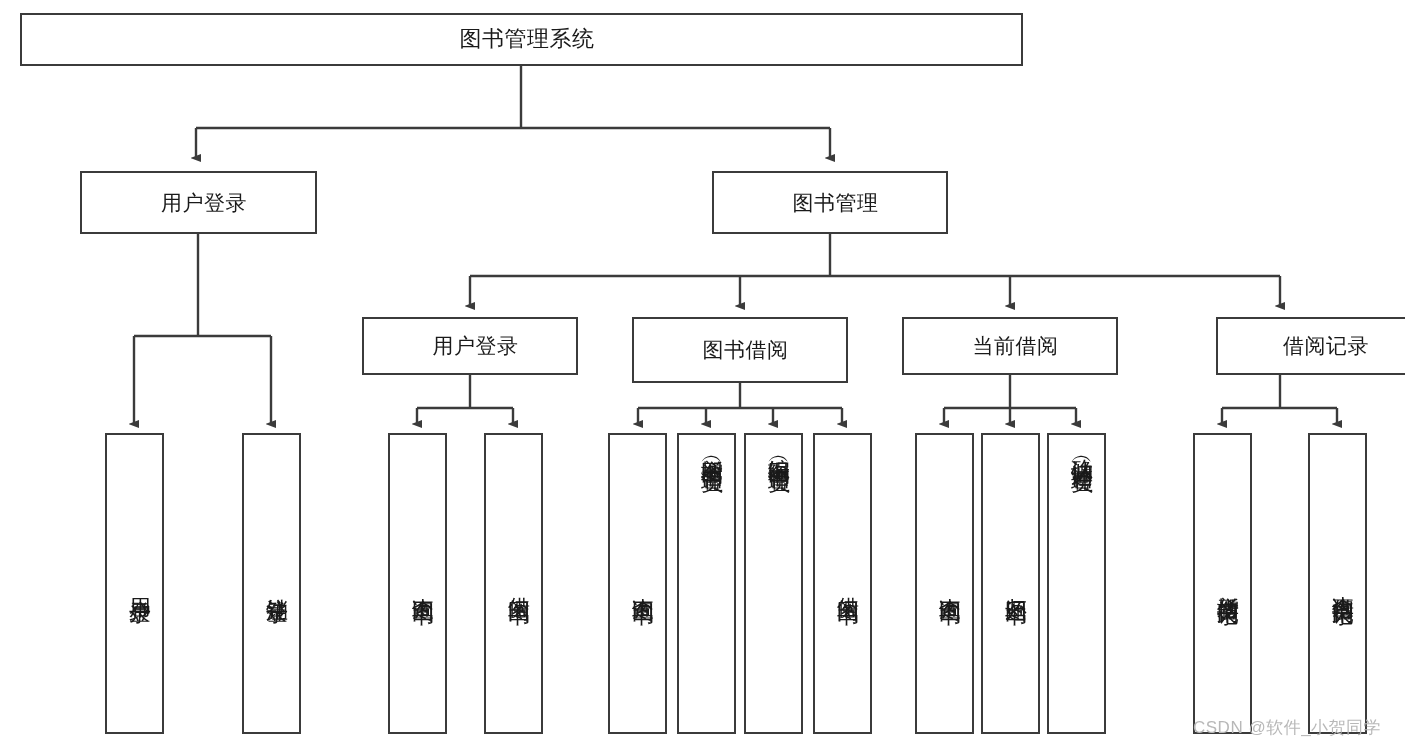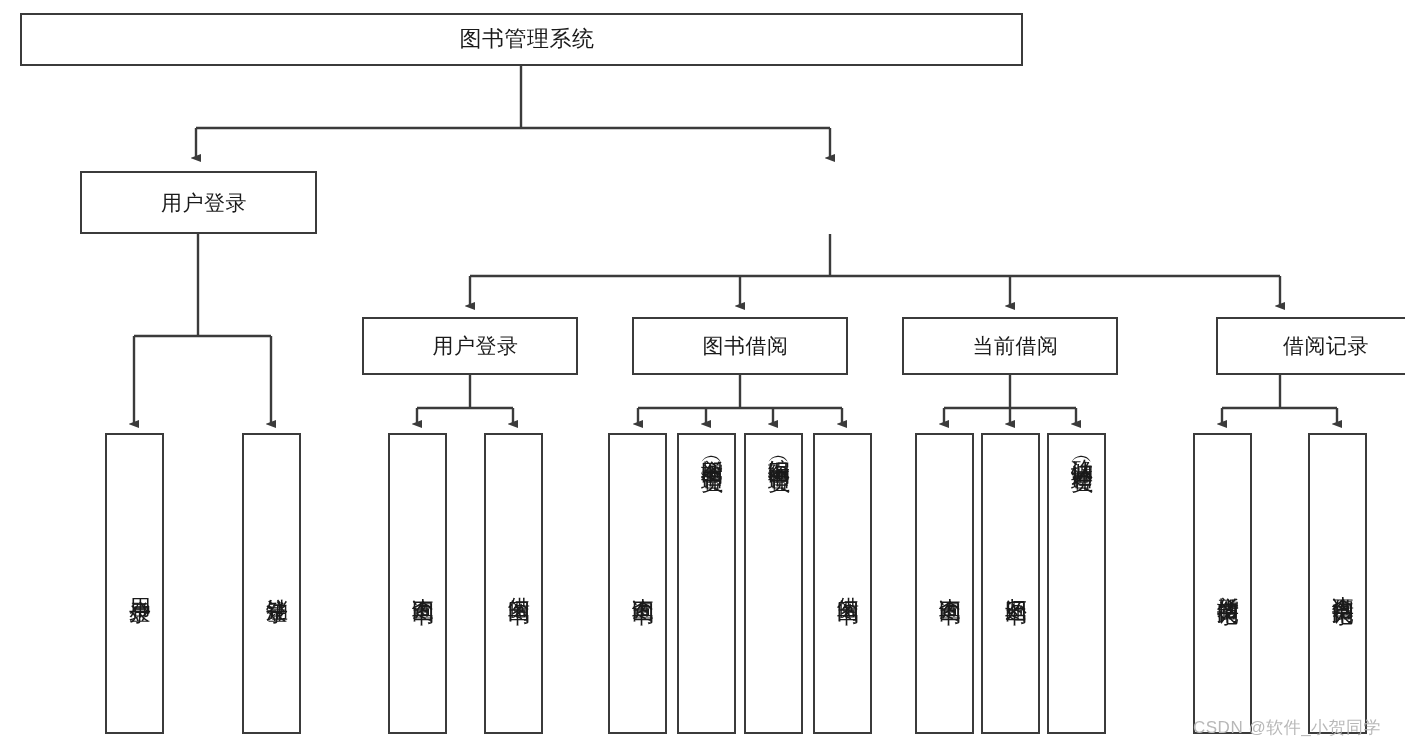--- a/index.html
+++ b/index.html
@@ -133,25 +133,28 @@
     </g>
   </svg>
 
   <div class="node horiz root" style="left:20px; top:13px; width:1003px; height:53px;">
     <span class="label">图书管理系统</span>
   </div>
 
   <div class="node horiz" style="left:80px; top:171px; width:237px; height:63px;">
     <span class="label">用户登录</span>
   </div>
+  <div class="node horiz" style="left:712px; top:171px; width:236px; height:63px;">
+    <span class="label">图书管理</span>
+  </div>
 
   <div class="node horiz" style="left:362px; top:317px; width:216px; height:58px;">
     <span class="label">用户登录</span>
   </div>
-  <div class="node horiz" style="left:632px; top:317px; width:216px; height:58px;align-items:center;">
+  <div class="node horiz" style="left:632px; top:317px; width:216px; height:66px;align-items:center;">
     <span class="label">图书借阅</span>
   </div>
   <div class="node horiz" style="left:902px; top:317px; width:216px; height:58px;align-items:center;">
     <span class="label">当前借阅</span>
   </div>
   <div class="node horiz" style="left:1172px; top:317px; width:209px; height:58px;margin-left:44px;">
     <span class="label">借阅记录</span>
   </div>
 
   <div class="node vert centered" style="left:105px; top:433px; width:59px; height:301px;">

